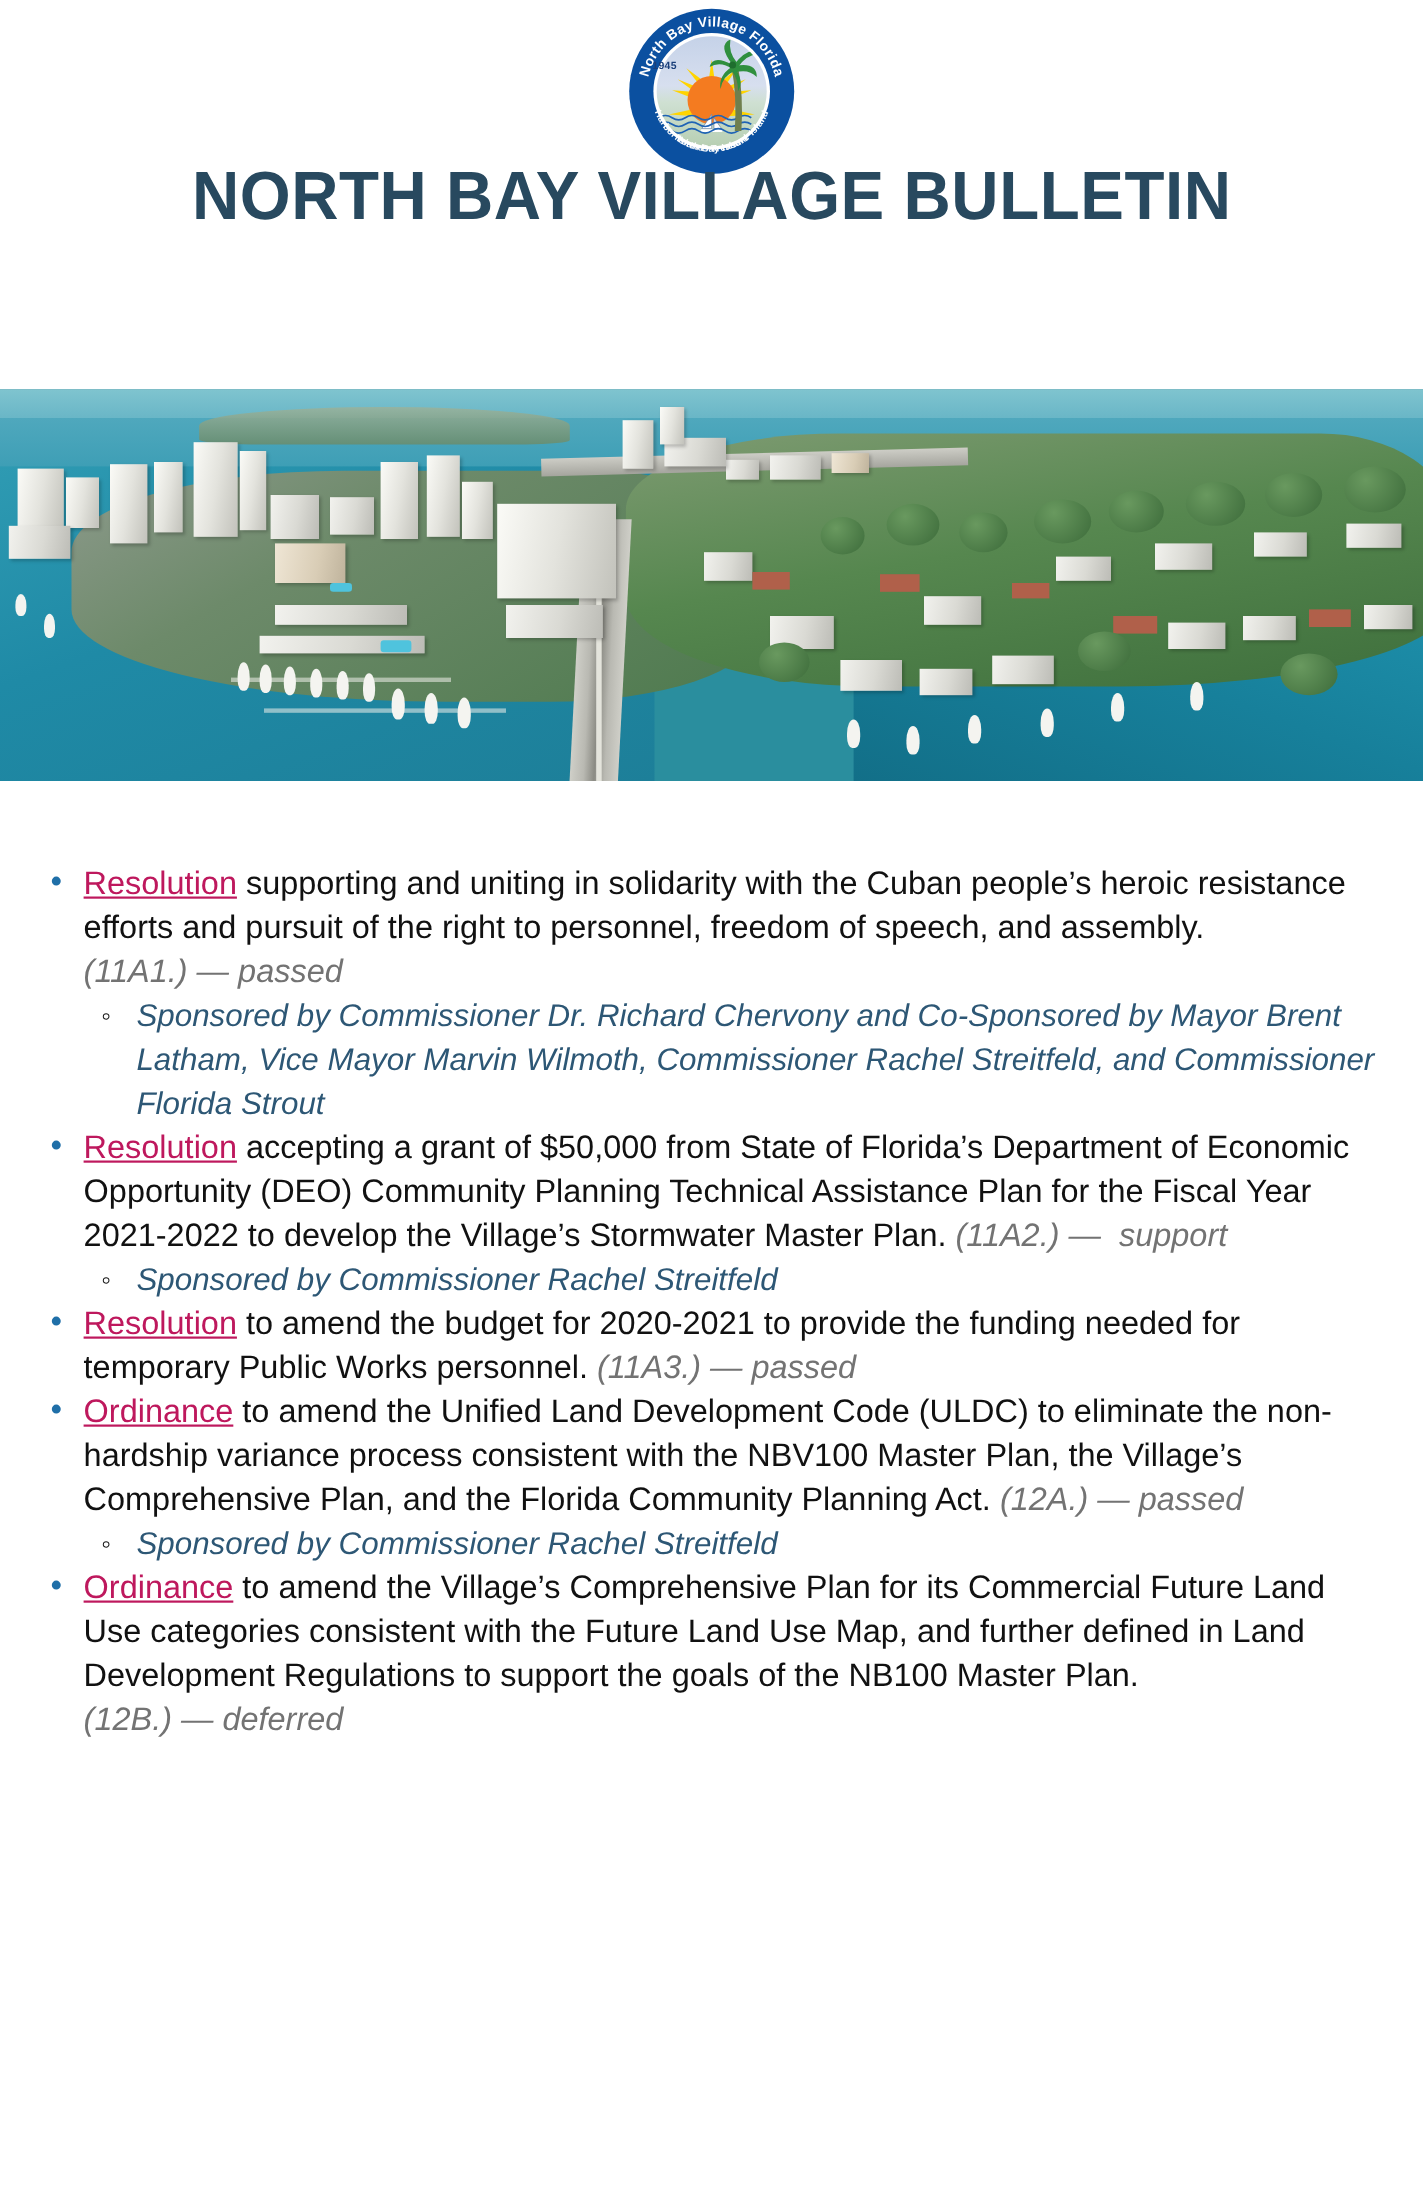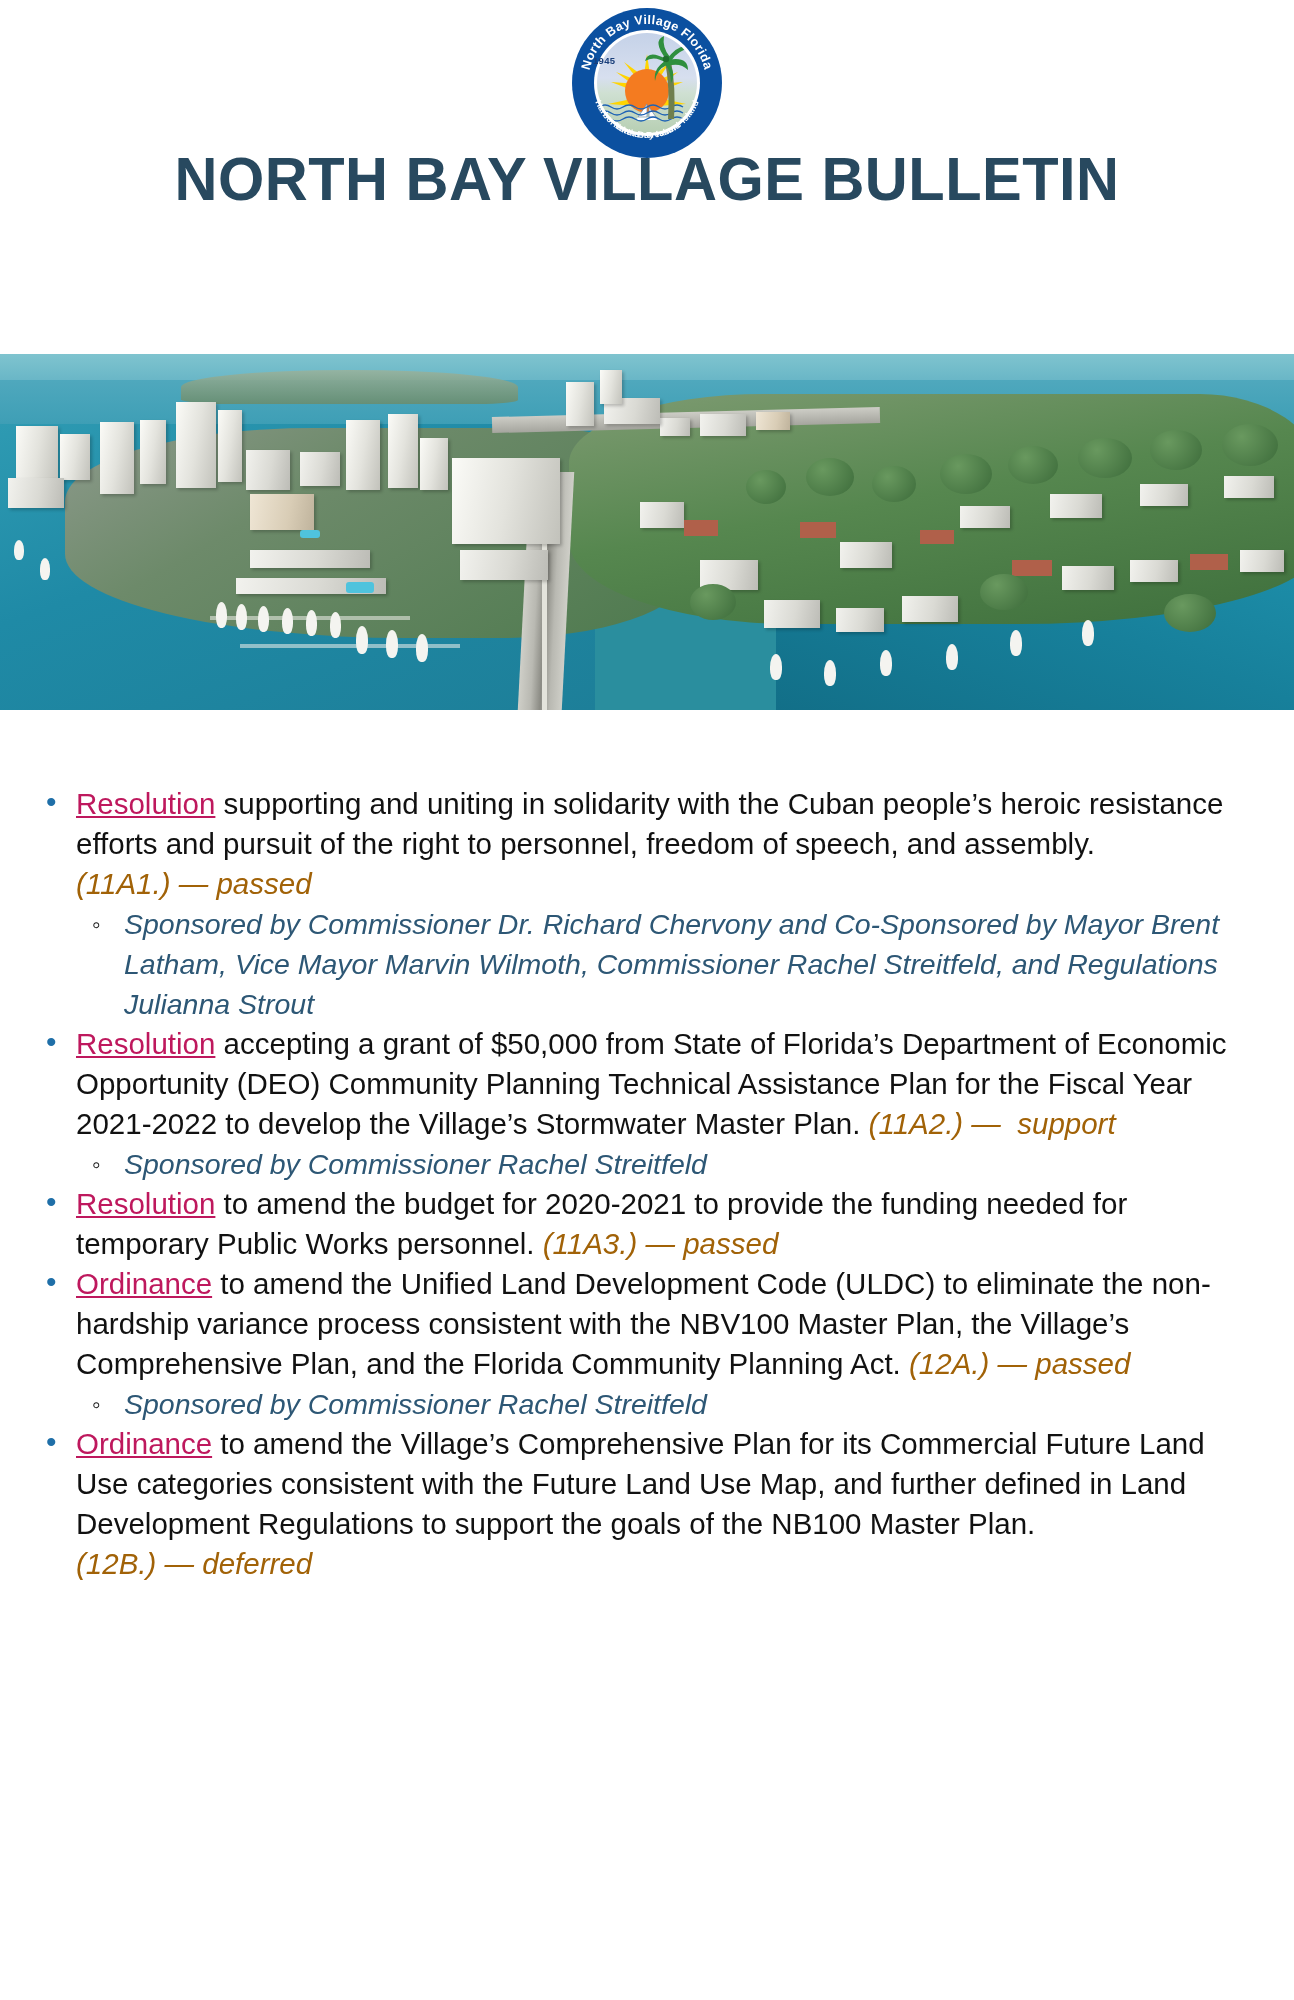--- a/index.html
+++ b/index.html
@@ -246,21 +246,21 @@
     font-size: 25px;
     font-style: normal;
     line-height: 40px;
   }
   .lnk {
     color: #be185d;
     text-decoration: underline;
     text-underline-offset: 2px;
   }
   .tag {
-    color: #a16207;
+    color: #737373;
     font-style: italic;
     white-space: pre;
   }
   .txt { color: #111; }
 </style>
 </head>
 <body>
 
 <div class="page">
 
@@ -421,21 +421,21 @@
     <div class="treeblob" style="left:1222px; top:70px;  width:56px; height:42px;"></div>
     <div class="treeblob" style="left:690px;  top:230px; width:46px; height:36px;"></div>
     <div class="treeblob" style="left:980px;  top:220px; width:48px; height:36px;"></div>
     <div class="treeblob" style="left:1164px; top:240px; width:52px; height:38px;"></div>
   </div>
 
 
   <div class="items">
     <ul class="lvl1" id="items-root">
         <li><a class="lnk">Resolution</a><span class="txt"> supporting and uniting in solidarity with the Cuban people’s heroic resistance efforts and pursuit of the right to personnel, freedom of speech, and assembly. </span><span class="tag">(11A1.) — passed</span><ul class="lvl2">
-            <li>Sponsored by Commissioner Dr. Richard Chervony and Co-Sponsored by Mayor Brent Latham, Vice Mayor Marvin Wilmoth, Commissioner Rachel Streitfeld, and Regulations Julianna Strout</li>
+            <li>Sponsored by Commissioner Dr. Richard Chervony and Co-Sponsored by Mayor Brent Latham, Vice Mayor Marvin Wilmoth, Commissioner Rachel Streitfeld, and Commissioner Florida Strout</li>
           </ul></li>
         <li><a class="lnk">Resolution</a><span class="txt"> accepting a grant of $50,000 from State of Florida’s Department of Economic Opportunity (DEO) Community Planning Technical Assistance Plan for the Fiscal Year 2021-2022 to develop the Village’s Stormwater Master Plan. </span><span class="tag">(11A2.) —  support</span><ul class="lvl2">
             <li>Sponsored by Commissioner Rachel Streitfeld</li>
           </ul></li>
         <li><a class="lnk">Resolution</a><span class="txt"> to amend the budget for 2020-2021 to provide the funding needed for temporary Public Works personnel. </span><span class="tag">(11A3.) — passed</span></li>
         <li><a class="lnk">Ordinance</a><span class="txt"> to amend the Unified Land Development Code (ULDC) to eliminate the non-hardship variance process consistent with the NBV100 Master Plan, the Village’s Comprehensive Plan, and the Florida Community Planning Act. </span><span class="tag">(12A.) — passed</span><ul class="lvl2">
             <li>Sponsored by Commissioner Rachel Streitfeld</li>
           </ul></li>
         <li><a class="lnk">Ordinance</a><span class="txt"> to amend the Village’s Comprehensive Plan for its Commercial Future Land Use categories consistent with the Future Land Use Map, and further defined in Land Development Regulations to support the goals of the NB100 Master Plan. </span><span class="tag">(12B.) — deferred</span></li>
       </ul>

